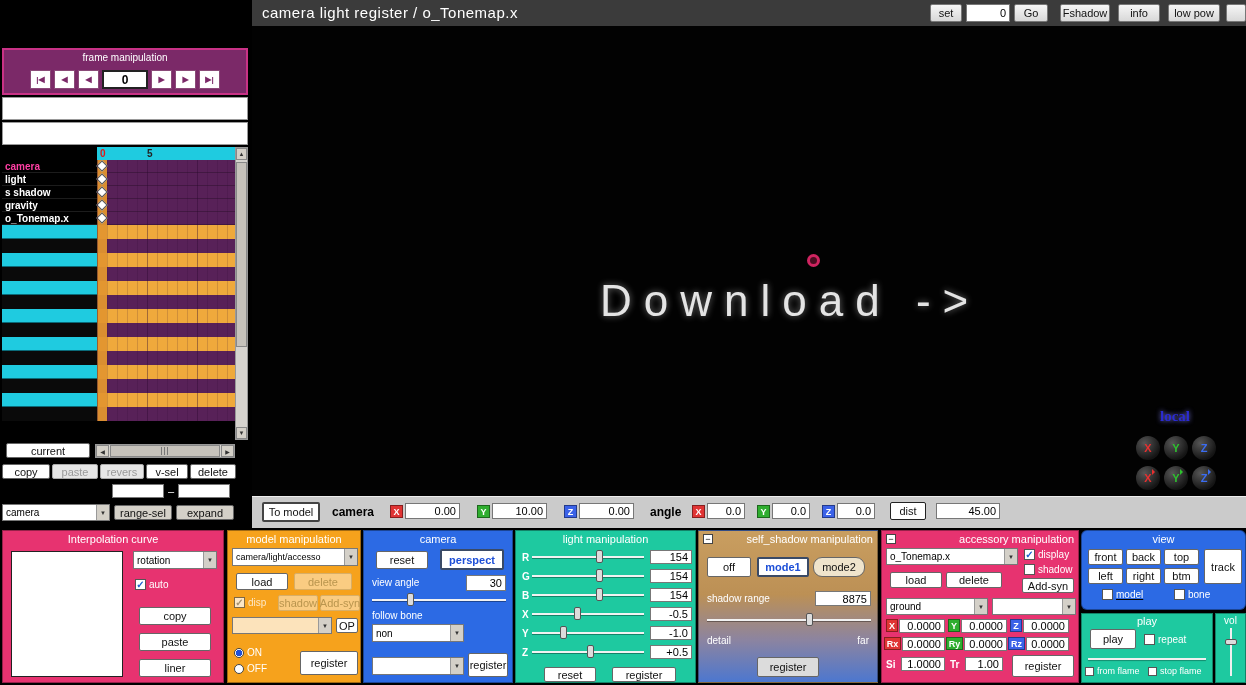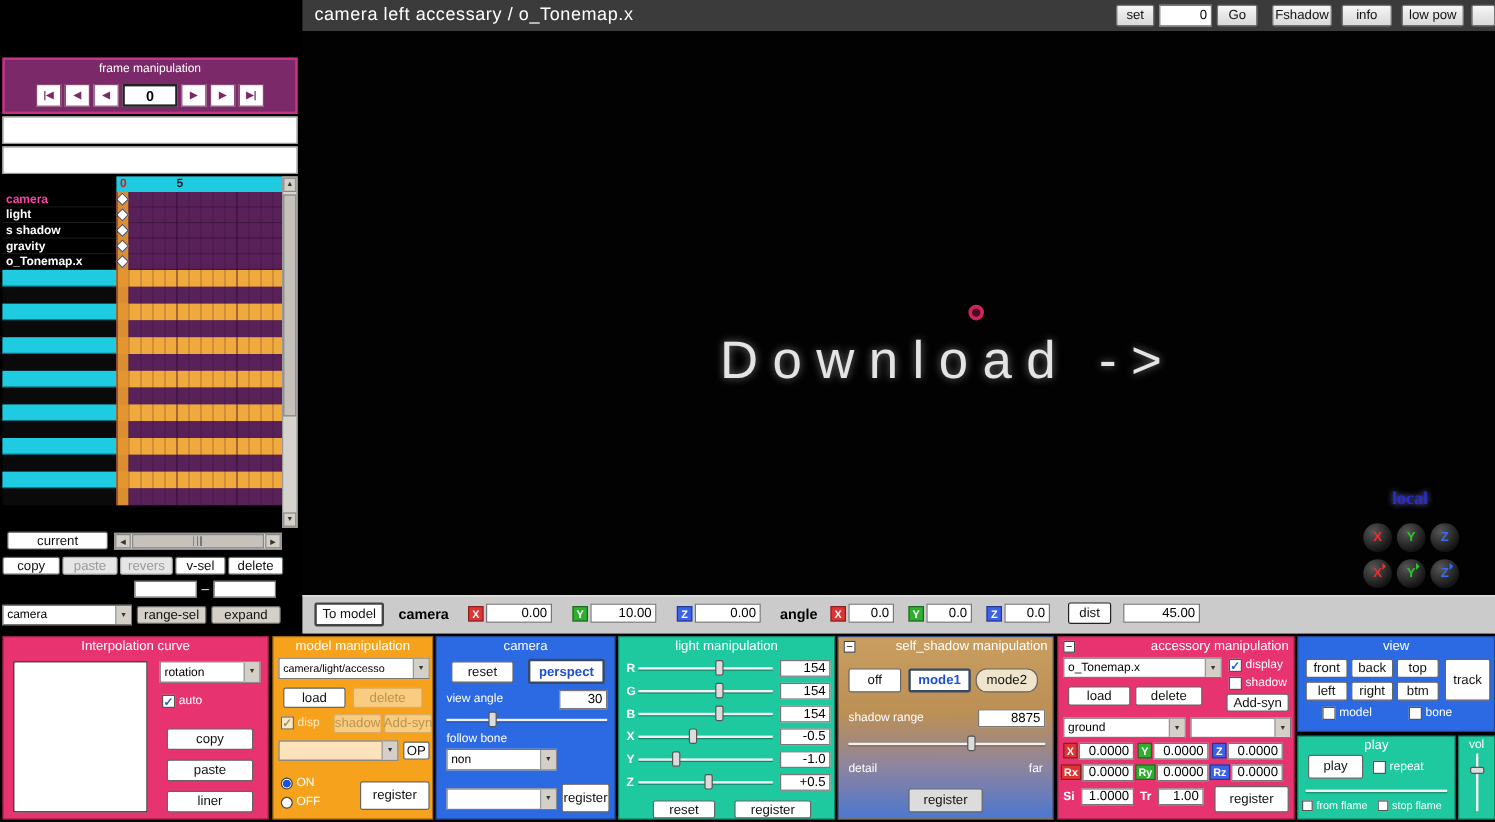--- a/index.html
+++ b/index.html
@@ -232,21 +232,21 @@
   <div style="position:absolute;left:2px;top:504px;width:246px;height:18px;">
     <div class="sel" style="left:0;top:0;width:108px;height:17px;">
       <span class="txt">camera</span>
       <span class="arr">▼</span>
     </div>
     <div class="btn gray" style="left:112px;top:1px;width:58px;height:15px;">range-sel</div>
     <div class="btn gray" style="left:174px;top:1px;width:58px;height:15px;">expand</div>
   </div>
 
   <div class="titlebar">
-    <span class="vp-title">camera left accessary / o_Tonemap.x</span>
+    <span class="vp-title">camera light register / o_Tonemap.x</span>
     <div class="tbtn" style="left:678px;width:32px;">set</div>
     <div class="fld" style="left:714px;top:4px;width:44px;height:18px;">0</div>
     <div class="tbtn" style="left:762px;width:34px;">Go</div>
     <div class="tbtn" style="left:808px;width:50px;">Fshadow</div>
     <div class="tbtn" style="left:866px;width:42px;">info</div>
     <div class="tbtn" style="left:916px;width:52px;">low pow</div>
     <div class="tbtn" style="left:974px;width:20px;"></div>
   </div>
 
   <div class="viewport">
@@ -460,30 +460,30 @@
       <div class="fld" style="left:82px;top:106px;width:43px;height:14px;">0.0000</div>
       <span class="chip blue" style="left:126px;top:106px;width:17px;">Rz</span>
       <div class="fld" style="left:144px;top:106px;width:43px;height:14px;">0.0000</div>
       <span class="wlab" style="left:4px;top:128px;font-weight:bold;">Si</span>
       <div class="fld" style="left:19px;top:126px;width:44px;height:14px;">1.0000</div>
       <span class="wlab" style="left:68px;top:128px;font-weight:bold;">Tr</span>
       <div class="fld" style="left:83px;top:126px;width:38px;height:14px;">1.00</div>
       <div class="btn" style="left:130px;top:124px;width:62px;height:22px;">register</div>
     </div>
 
-    <div class="panel pnl-blue" style="left:1081px;width:165px;height:80px;">
+    <div class="panel pnl-blue" style="left:1081px;width:165px;height:80px;border-radius:6px;">
       <div class="ptitle">view</div>
       <div class="btn" style="left:6px;top:18px;width:35px;height:16px;">front</div>
       <div class="btn" style="left:44px;top:18px;width:35px;height:16px;">back</div>
       <div class="btn" style="left:82px;top:18px;width:35px;height:16px;">top</div>
       <div class="btn" style="left:6px;top:37px;width:35px;height:16px;">left</div>
       <div class="btn" style="left:44px;top:37px;width:35px;height:16px;">right</div>
       <div class="btn" style="left:82px;top:37px;width:35px;height:16px;">btm</div>
       <div class="btn" style="left:122px;top:18px;width:38px;height:35px;">track</div>
-      <div class="check" style="left:20px;top:58px;">
+      <div class="check" style="left:20px;top:58px;text-decoration:underline;">
         <span class="cbox"></span>
         <span class="clab">model</span>
       </div>
       <div class="check" style="left:92px;top:58px;">
         <span class="cbox"></span>
         <span class="clab">bone</span>
       </div>
     </div>
 
     <div class="panel pnl-teal" style="left:1081px;top:85px;width:132px;height:70px;">

